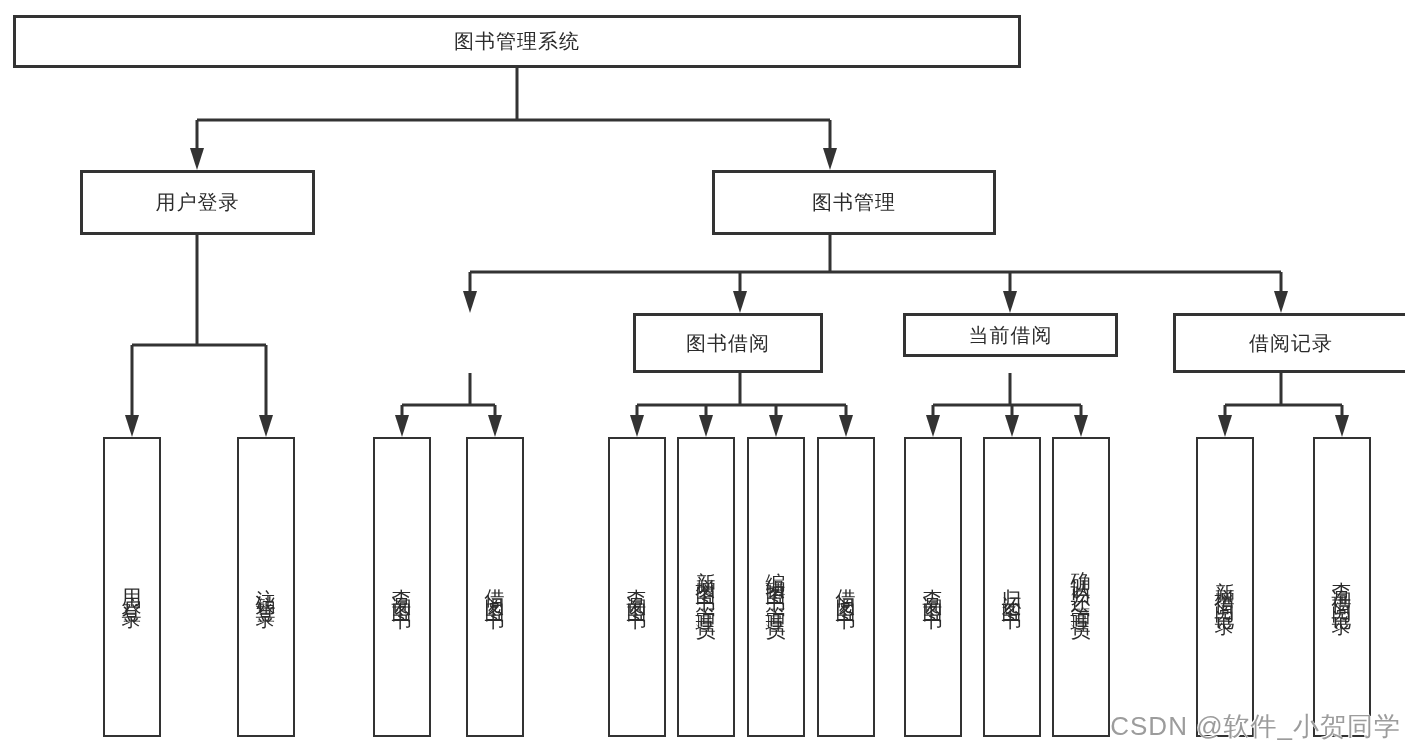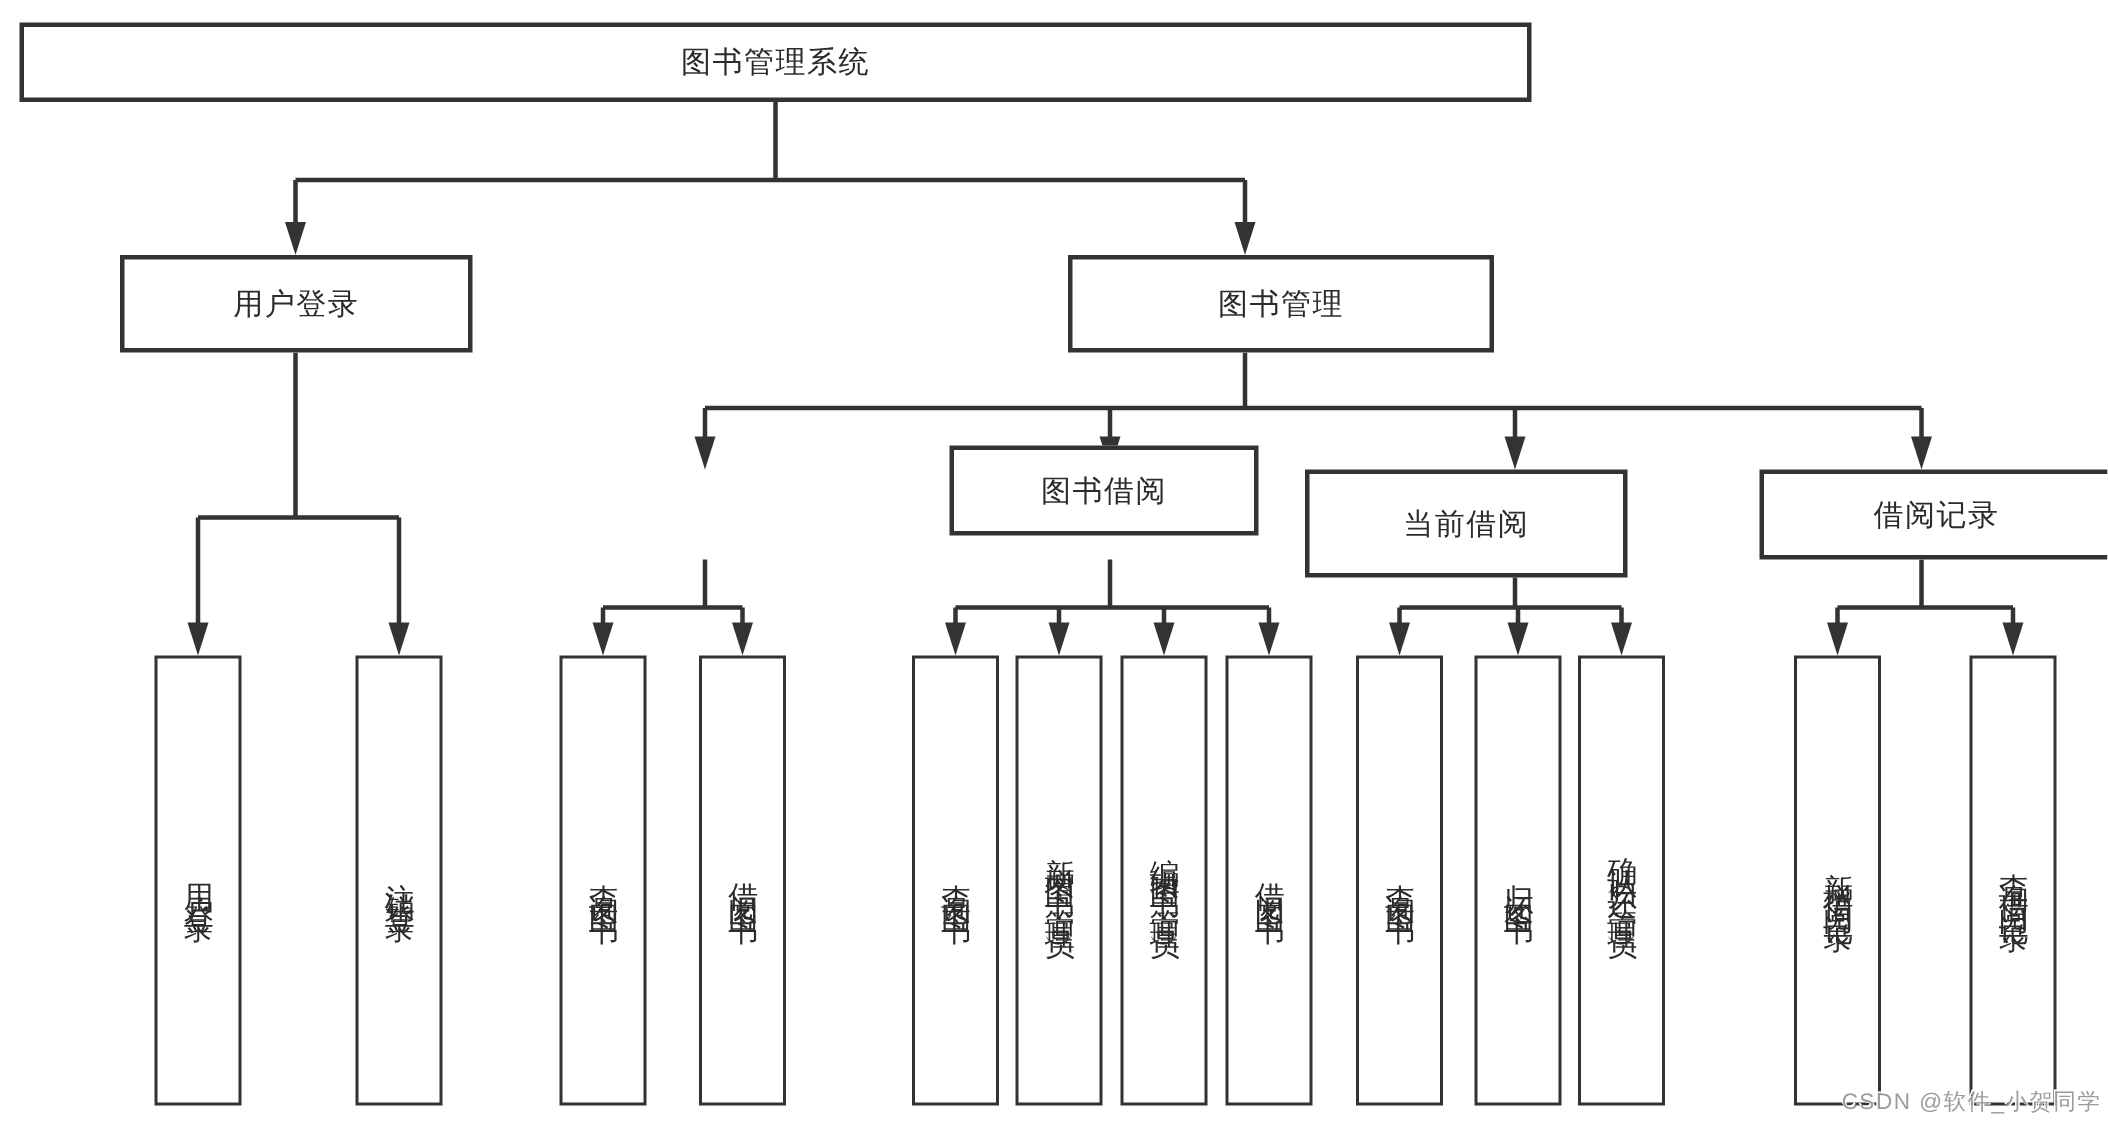--- a/index.html
+++ b/index.html
@@ -30,21 +30,21 @@
     writing-mode: vertical-rl;
     text-orientation: mixed;
     letter-spacing: 7px;
     white-space: normal;
     line-height: 1;
   }
   .watermark {
     position: absolute;
     right: 4px;
     bottom: 3px;
-    font-size: 15px;
+    font-size: 26px;
     color: #9c9c9c;
     letter-spacing: 1px;
     text-shadow: 1px 1px 0 #ffffff, -1px -1px 0 #ffffff;
   }
 </style>
 </head>
 <body>
 
 <div class="stage">
 
@@ -92,24 +92,24 @@
     <span>图书管理系统</span>
   </div>
 
   <div class="node" style="left:80px; top:170px; width:235px; height:65px;">
     <span>用户登录</span>
   </div>
   <div class="node" style="left:712px; top:170px; width:284px; height:65px;">
     <span>图书管理</span>
   </div>
 
-  <div class="node" style="left:633px; top:297px; width:206px; height:60px;">
+  <div class="node" style="left:633px; top:313px; width:190px; height:60px;">
     <span>图书借阅</span>
   </div>
-  <div class="node" style="left:870px; top:313px; width:215px; height:72px;">
+  <div class="node" style="left:903px; top:313px; width:215px; height:44px;">
     <span>当前借阅</span>
   </div>
   <div class="node" style="left:1173px; top:313px; width:236px; height:60px;">
     <span>借阅记录</span>
   </div>
 
   <div class="node leaf" style="left:103px; top:437px; width:58px; height:300px;">
     <span class="vtext">用户登录</span>
   </div>
   <div class="node leaf" style="left:237px; top:437px; width:58px; height:300px;">

